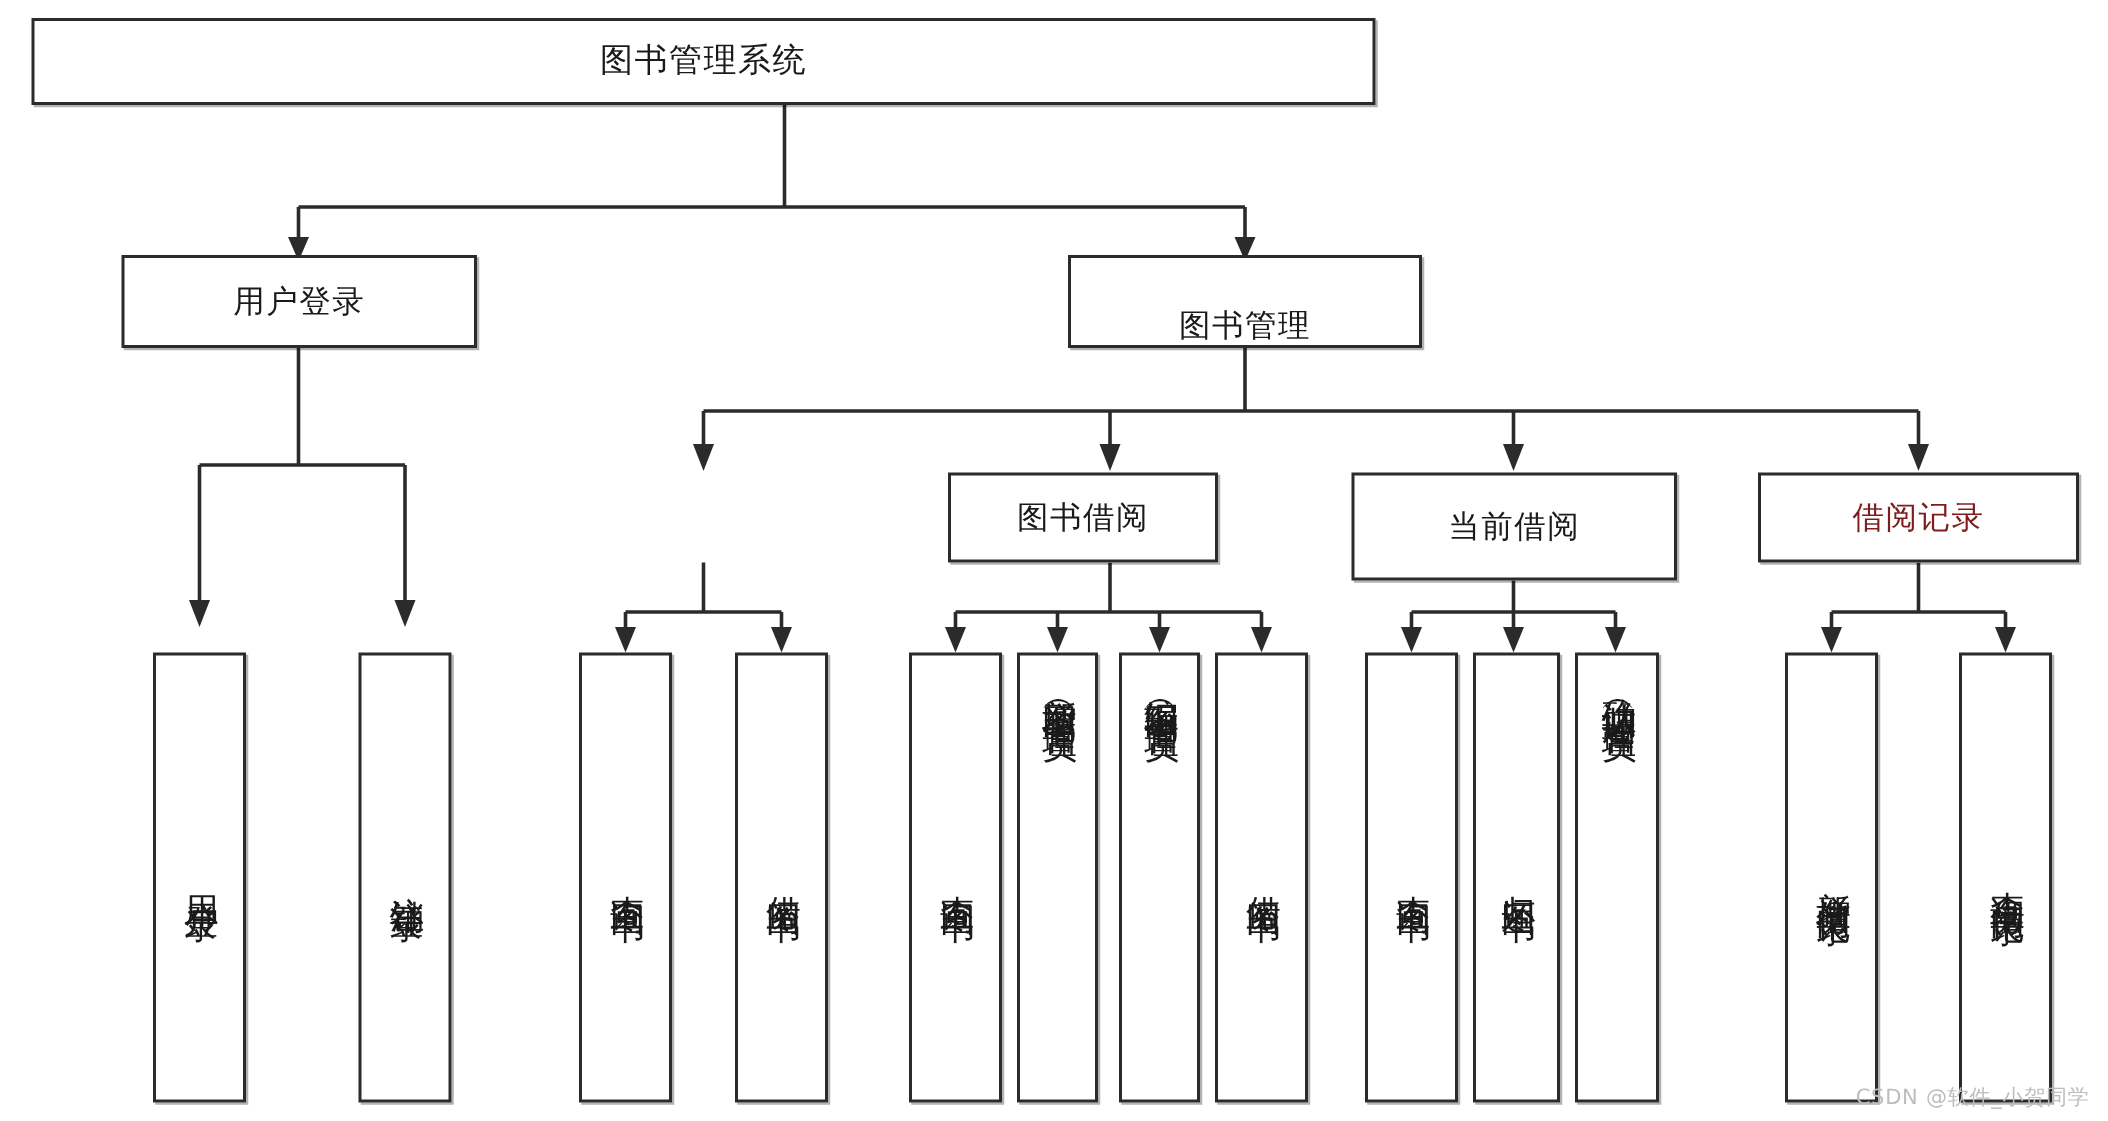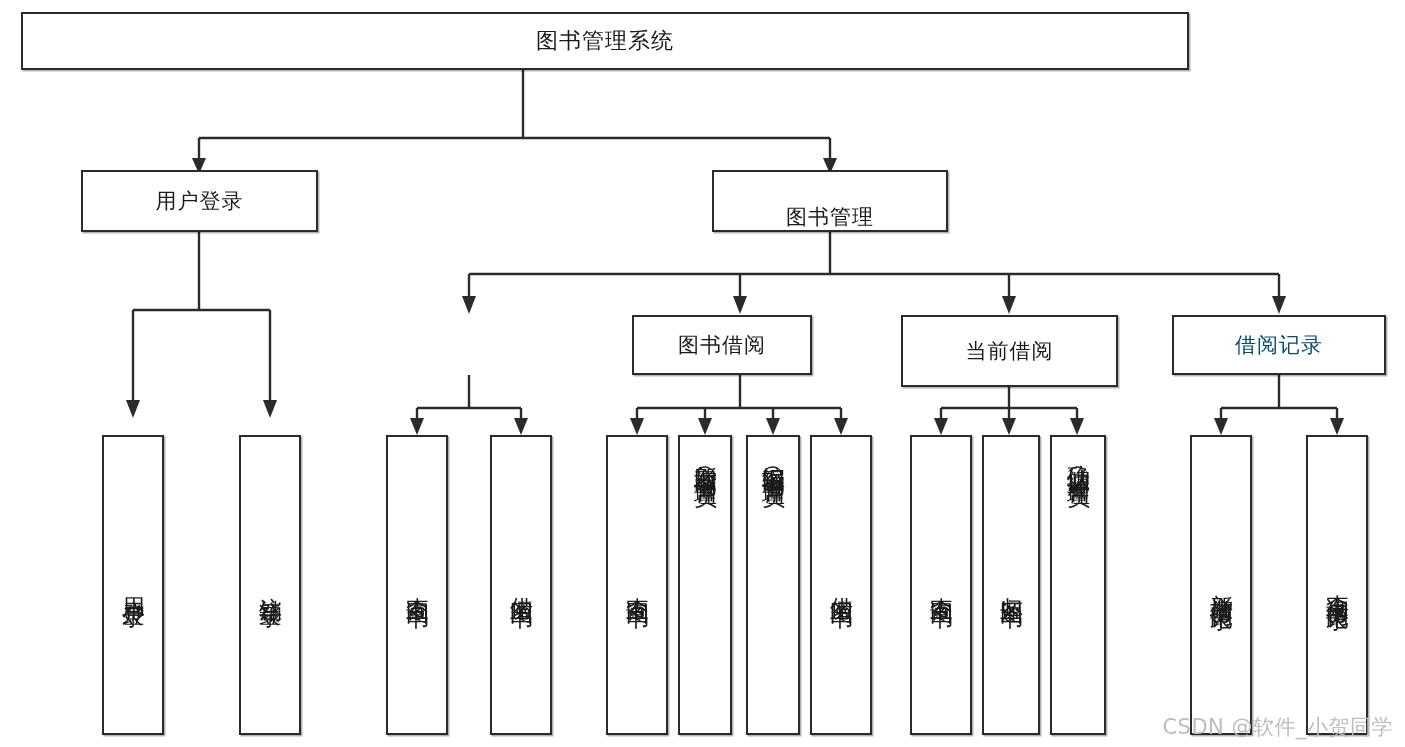--- a/index.html
+++ b/index.html
@@ -70,21 +70,21 @@
     stroke-width:2.4;
     fill:none;
   }
   #connectors polygon{fill:#2b2b2b;}
 
   
   .watermark{
     position:absolute;
     right:12px;
     bottom:6px;
-    font-size:21px;
+    font-size:14px;
     color:#bdbdbd;
     letter-spacing:0.5px;
     user-select:none;
     white-space:nowrap;
   }
 </style>
 </head>
 <body>
 
 <div id="diagram-root" style="background: rgb(255, 255, 255);">
@@ -158,21 +158,21 @@
     <g>
       <path d="M1279,375 L1279,408" stroke="#2b2b2b"></path>
       <path d="M1221,408 L1337,408" stroke="#2b2b2b"></path>
       <path d="M1221,408 L1221,420" stroke="#2b2b2b"></path>
       <polygon points="1214,418 1228,418 1221,435" fill="#2b2b2b"></polygon>
       <path d="M1337,408 L1337,420" stroke="#2b2b2b"></path>
       <polygon points="1330,418 1344,418 1337,435" fill="#2b2b2b"></polygon>
     </g>
   </svg>
 
-  <div class="node root" style="left: 21px; top: 12px; width: 1168px; height: 58px; border-color: rgb(43, 43, 43); background: rgb(255, 255, 255);">
+  <div class="node root" style="left: 21px; top: 12px; width: 896px; height: 58px; border-color: rgb(43, 43, 43); background: rgb(255, 255, 255);">
     <span class="node-label" style="color: rgb(26, 26, 26);">图书管理系统</span>
   </div>
 
   <div class="node lvl2" style="left: 81px; top: 170px; width: 237px; height: 62px; border-color: rgb(43, 43, 43); background: rgb(255, 255, 255);">
     <span class="node-label" style="color: rgb(26, 26, 26);">用户登录</span>
   </div>
 
   <div class="node lvl2" style="left: 712px; top: 170px; width: 236px; height: 62px; border-color: rgb(43, 43, 43); background: rgb(255, 255, 255); align-items: flex-end;">
     <span class="node-label" style="color: rgb(26, 26, 26);">图书管理</span>
   </div>
@@ -180,21 +180,21 @@
 
   <div class="node lvl3" style="left: 632px; top: 315px; width: 180px; height: 60px; border-color: rgb(43, 43, 43); background: rgb(255, 255, 255);">
     <span class="node-label" style="color: rgb(26, 26, 26);">图书借阅</span>
   </div>
 
   <div class="node lvl3" style="left: 901px; top: 315px; width: 217px; height: 72px; border-color: rgb(43, 43, 43); background: rgb(255, 255, 255); justify-content: center;">
     <span class="node-label" style="color: rgb(26, 26, 26);">当前借阅</span>
   </div>
 
   <div class="node lvl3" style="left: 1172px; top: 315px; width: 214px; height: 60px; border-color: rgb(43, 43, 43); background: rgb(255, 255, 255);">
-    <span class="node-label" style="color: #0c4a6e;">借阅记录</span>
+    <span class="node-label" style="color: #7f1d1d;">借阅记录</span>
   </div>
 
   <div class="node leaf centered" style="left: 102px; top: 435px; width: 62px; height: 300px; border-color: rgb(43, 43, 43); background: rgb(255, 255, 255);">
     <span class="node-label" style="color: rgb(26, 26, 26);">用户登录</span>
   </div>
 
   <div class="node leaf centered" style="left: 239px; top: 435px; width: 62px; height: 300px; border-color: rgb(43, 43, 43); background: rgb(255, 255, 255);">
     <span class="node-label" style="color: rgb(26, 26, 26);">注销登录</span>
   </div>
 

